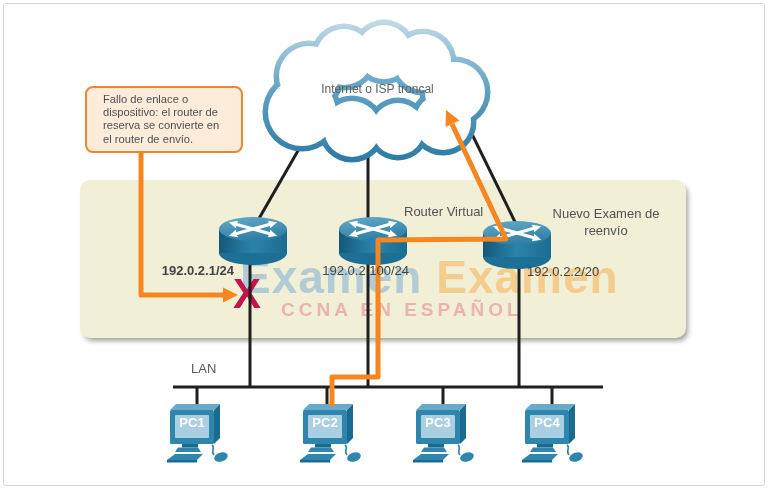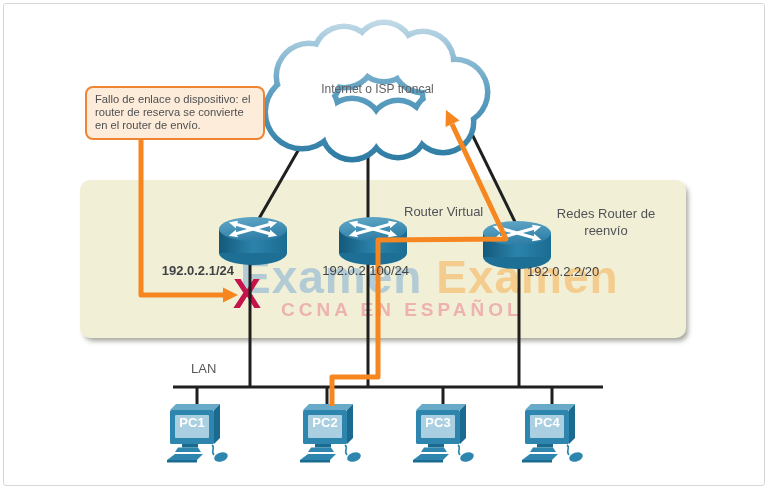--- a/index.html
+++ b/index.html
@@ -12,23 +12,23 @@
              font-weight:bold;font-size:46px;letter-spacing:1px;}
   .wm-blue{color:rgba(125,173,212,.55);}
   .wm-orange{color:rgba(247,166,60,.48);}
   .watermark-sub{position:absolute;left:281px;top:299px;z-index:2;white-space:nowrap;
              font-weight:bold;font-size:19px;letter-spacing:4px;color:rgba(233,128,146,.55);}
   .xmark{position:absolute;left:230px;top:274px;width:34px;text-align:center;z-index:3;
          font-size:42px;line-height:40px;font-weight:bold;color:#c5134b;}
   svg.net{position:absolute;left:0;top:0;z-index:4;}
   .lbl{position:absolute;z-index:5;color:#515256;font-size:13px;line-height:1.3;text-align:center;}
   .cloud-label{left:285px;top:82px;width:185px;text-align:center;font-size:12px;color:#5e5f61;}
-  .callout{position:absolute;left:85px;top:86px;width:180px;z-index:5;box-sizing:border-box;
+  .callout{position:absolute;left:85px;top:86px;width:158px;z-index:5;box-sizing:border-box;
            background:#fdecd9;border:2.5px solid #ef8532;border-radius:8px;
-           padding:5px 8px;font-size:11.2px;line-height:1.18;color:#4e4f52;}
+           padding:5px 16px;font-size:11.2px;line-height:1.18;color:#4e4f52;}
   .ip{color:#414246;}
   .ip-left{left:148px;top:263px;width:86px;text-align:right;font-weight:bold;}
   .ip-virtual{left:270px;top:263px;width:94px;text-align:right;margin-left:45px;}
   .ip-right{left:527px;top:264px;}
   .rlabel-virtual{left:404px;top:204px;}
   .rlabel-new{left:550px;top:206px;width:112px;}
   .lan-label{left:183px;top:361px;color:#58595b;margin-left:8px;}
 </style>
 </head>
 <body>
@@ -151,18 +151,18 @@
 
     <g>
       <polyline points="332,406 332,377 378,377 378,240 506,239 452,124" fill="none" stroke="#f6861f" stroke-width="5" stroke-linejoin="round"></polyline>
       <polygon points="446,110 459.5,120.5 445.5,127" fill="#f6861f"></polygon>
     </g>
   </svg>
 
   <div class="lbl cloud-label">Internet o ISP troncal</div>
   <div class="callout">Fallo de enlace o dispositivo: el router de reserva se convierte en el router de envío.</div>
   <div class="lbl rlabel-virtual">Router Virtual</div>
-  <div class="lbl rlabel-new">Redes Router de reenvío</div>
+  <div class="lbl rlabel-new">Nuevo Examen de reenvío</div>
   <div class="lbl ip ip-left">192.0.2.1/24</div>
   <div class="lbl ip ip-virtual">192.0.2.100/24</div>
   <div class="lbl ip ip-right">192.0.2.2/20</div>
   <div class="lbl lan-label">LAN</div>
 </div>
 
 </body></html>

